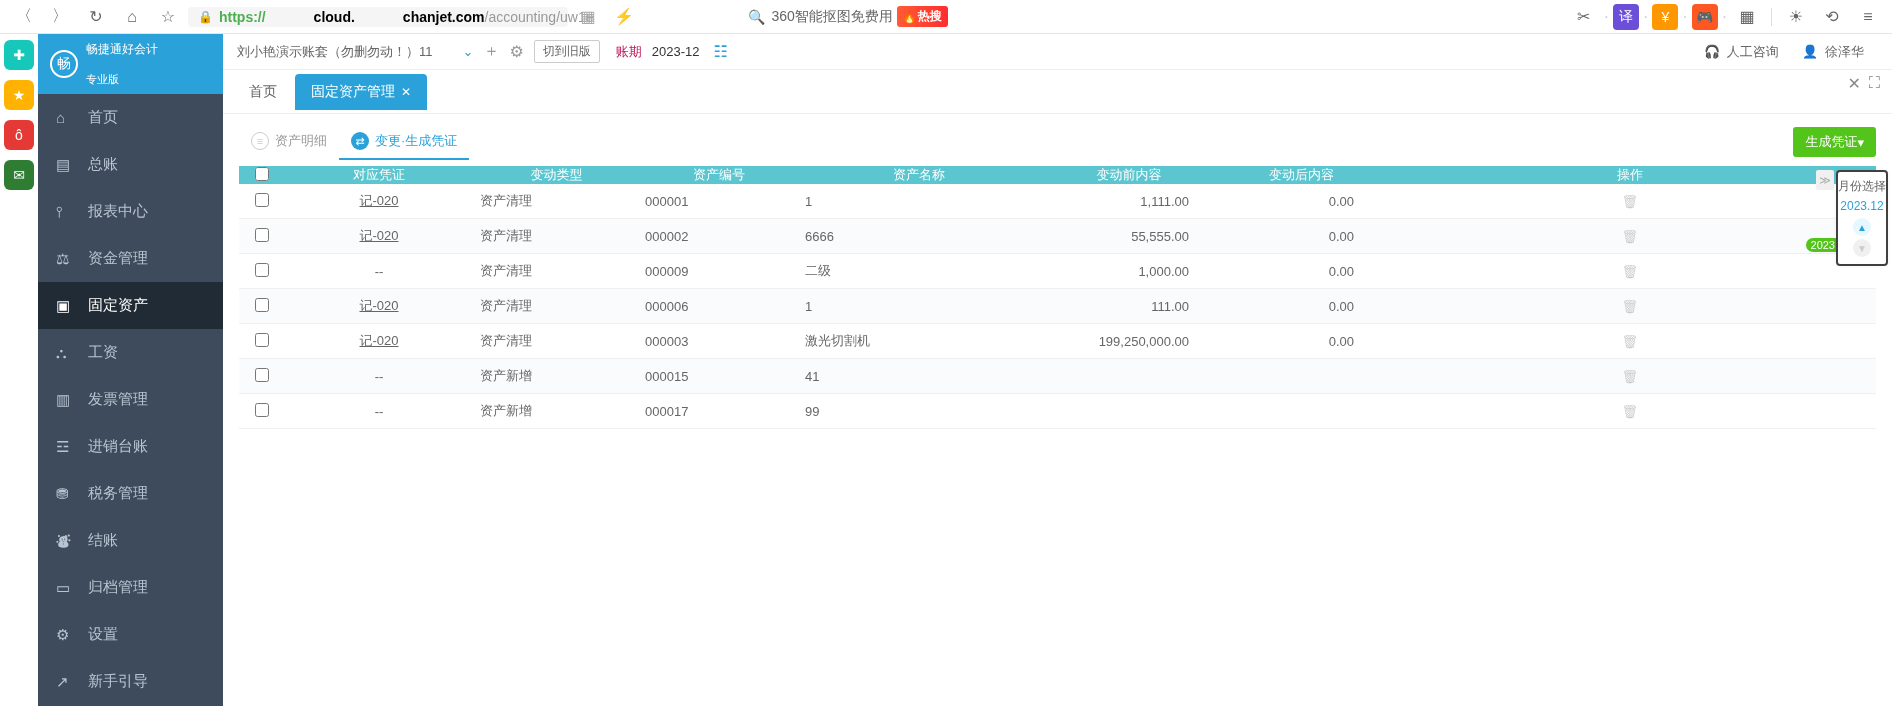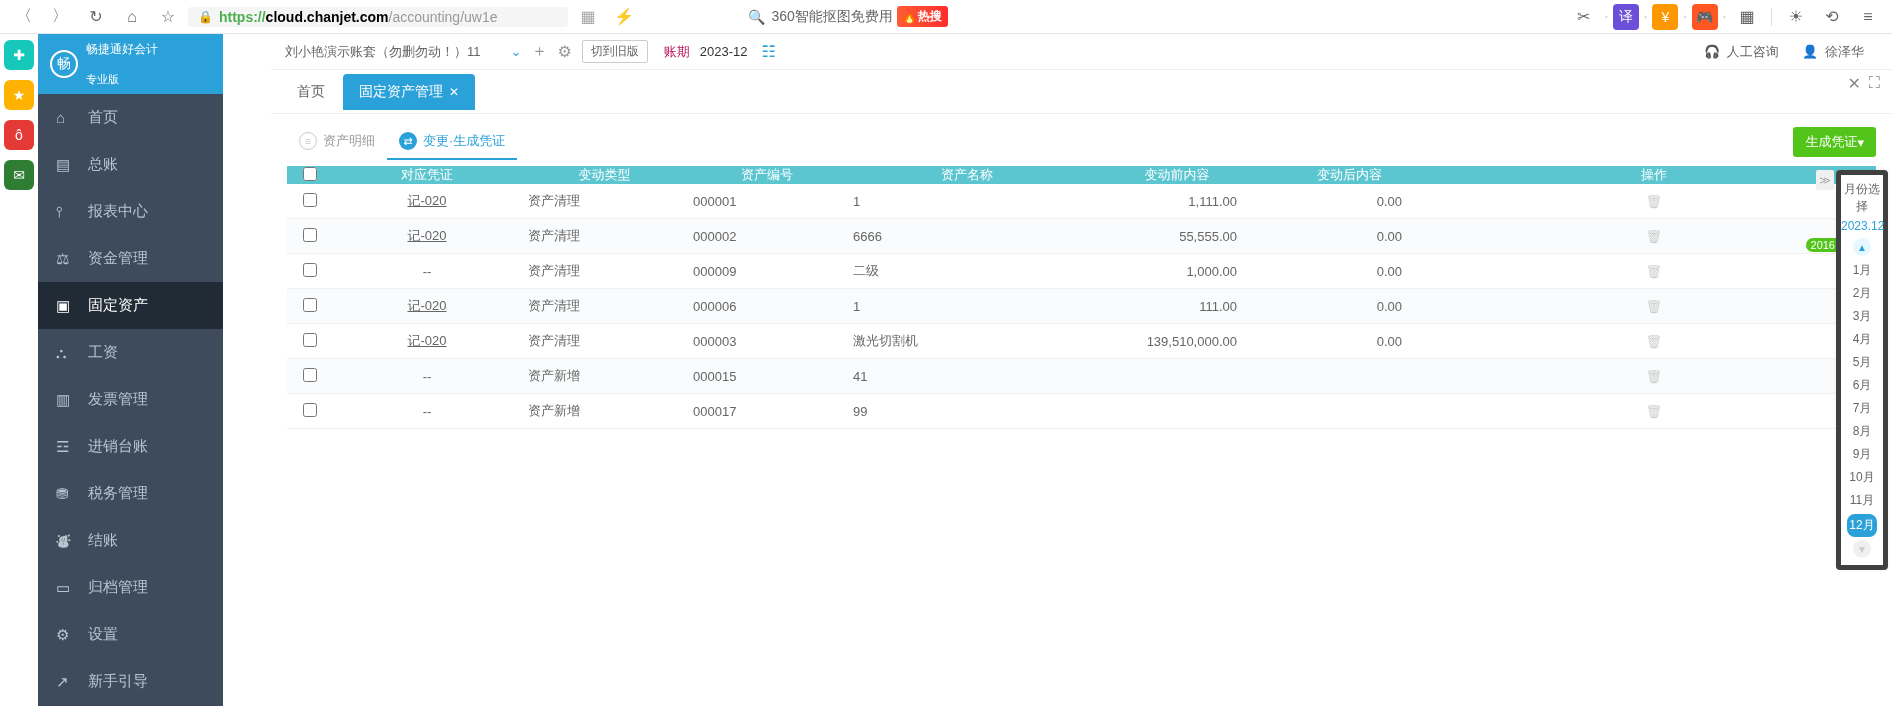--- a/index.html
+++ b/index.html
@@ -3,40 +3,40 @@
   <meta charset="utf-8">
   <style>
     *{margin:0;padding:0;box-sizing:border-box;font-family:"Microsoft YaHei",Arial,sans-serif;}
     body{width:1892px;height:706px;background:#fff;position:relative;overflow:hidden;}
     
     .chrome{height:34px;display:flex;align-items:center;padding:0 8px;border-bottom:1px solid #e5e5e5;gap:4px;}
     .chrome .nav-ico{width:32px;height:32px;display:flex;align-items:center;justify-content:center;color:#666;font-size:16px;}
     .urlbar{display:flex;align-items:center;background:#f5f5f5;border-radius:4px;padding:2px 10px;font-size:14px;width:380px;}
     .urlbar .lock{color:#4caf50;margin-right:6px;font-size:12px;}
     .urlbar .u2{color:#4caf50;font-weight:bold;}
-    .urlbar .u3{color:#000;font-weight:bold;}
+    .urlbar .u3{color:#000;font-weight:bold;padding-left:48px;}
     .urlbar .u4{color:#999;}
     .sbox{display:flex;align-items:center;font-size:14px;color:#666;margin-left:40px;}
     .sbox .mag{margin-right:6px;}
     .hot{background:linear-gradient(90deg,#ff5c35,#ff2d2d);color:#fff;font-size:12px;font-weight:bold;padding:2px 6px;border-radius:3px;margin-left:4px;display:inline-flex;align-items:center;}
     .rico{width:26px;height:26px;display:flex;align-items:center;justify-content:center;border-radius:4px;font-size:14px;color:#fff;}
     
     .leftdock{position:absolute;left:0;top:34px;width:38px;height:672px;display:flex;flex-direction:column;align-items:center;gap:10px;padding-top:6px;}
     .dockico{width:30px;height:30px;border-radius:6px;display:flex;align-items:center;justify-content:center;font-size:14px;color:#fff;}
     
     .sidebar{position:absolute;left:38px;top:34px;width:185px;height:672px;background:#3d4b5c;color:#b8c4d0;}
     .brand{height:60px;background:#2aa1d8;color:#fff;display:flex;align-items:center;padding:0 12px;}
     .brand .logo{width:28px;height:28px;border:2px solid #fff;border-radius:50%;margin-right:8px;display:flex;align-items:center;justify-content:center;font-size:14px;}
     .brand .bname{font-size:12px;font-weight:500;}
     .brand .bsub{font-size:11px;display:block;margin-top:14px;}
     .navitem{height:47px;display:flex;align-items:center;padding:0 18px;font-size:15px;cursor:pointer;}
     .navitem.active{background:#212b36;color:#fff;}
     .navitem .nico{width:18px;margin-right:14px;font-size:15px;}
     
-    .main{position:absolute;left:223px;top:34px;right:0;height:672px;background:#fff;margin-left:48px;}
+    .main{position:absolute;left:223px;top:34px;right:0;height:672px;background:#fff;}
     .tophdr{height:36px;display:flex;align-items:center;padding:0 14px;gap:10px;border-bottom:1px solid #eee;}
     .accsel{font-size:13px;color:#666;display:flex;align-items:center;}
     .accdrop{color:#2aa1d8;margin-left:30px;}
     .swbtn{border:1px solid #ccc;font-size:12px;padding:2px 8px;border-radius:2px;color:#666;background:#fff;}
     .period-lbl{font-size:13px;color:#be185d;margin-left:6px;}
     .period-val{font-size:13px;color:#333;}
     .hdrsp{flex:1;}
     .hact{font-size:13px;color:#666;display:flex;align-items:center;gap:6px;margin-right:14px;}
     .hact .hico{color:#999;}
     .tabbar{height:44px;display:flex;align-items:center;padding:0 10px;gap:2px;border-bottom:1px solid #eee;}
@@ -60,21 +60,21 @@
     .ctype{width:165px;}
     .ccode{width:160px;}
     .cname{width:240px;}
     .cbefore{width:180px;text-align:right;padding-right:30px;}
     .cafter{width:165px;text-align:right;padding-right:30px;}
     .cop{text-align:center;}
     .vlink{text-decoration:underline;color:#666;}
     .delico{color:#ccc;}
     .chk{width:14px;height:14px;}
     
-    .msel{position:absolute;right:4px;top:170px;width:52px;background:#fff;border:5px solid #404040;border-radius:4px;font-size:12px;text-align:center;padding:4px 0;box-shadow:0 0 4px rgba(0,0,0,0.05);}
+    .msel{position:absolute;right:4px;top:170px;width:52px;background:#fff;border:2px solid #404040;border-radius:4px;font-size:12px;text-align:center;padding:4px 0;box-shadow:0 0 4px rgba(0,0,0,0.05);}
     .msel .mtitle{color:#666;font-size:12px;padding:2px 0;}
     .msel .myear{color:#2aa1d8;background:#fff;padding:2px 0;}
     .msel .arrow{color:#2aa1d8;background:#e6f7ff;border-radius:50%;width:18px;height:18px;margin:3px auto;display:flex;align-items:center;justify-content:center;font-size:10px;}
     .msel .mitem{padding:3px 0;color:#666;}
     .msel .mitem.active{background:#2aa1d8;color:#fff;border-radius:8px;margin:2px 6px;}
     .yearbadge{position:absolute;right:52px;top:238px;background:#52c41a;color:#fff;font-size:11px;padding:1px 5px;border-radius:8px 0 0 8px;}
     .chevbtn{position:absolute;top:170px;right:58px;width:18px;height:20px;background:#f0f0f0;color:#aaa;display:flex;align-items:center;justify-content:center;font-size:11px;border-radius:2px;}
   </style>
 </head>
 <body>
@@ -302,21 +302,21 @@
             <td style="text-align:right;padding-right:30px;">111.00</td>
             <td style="text-align:right;padding-right:30px;">0.00</td>
             <td style="text-align:center;"><span class="delico">🗑</span></td>
           </tr>
           <tr>
             <td class="cchk"><input type="checkbox" class="chk" style=""></td>
             <td style="text-align:center;"><span class="vlink">记-020</span></td>
             <td>资产清理</td>
             <td>000003</td>
             <td>激光切割机</td>
-            <td style="text-align:right;padding-right:30px;">139,510,000.00</td>
+            <td style="text-align:right;padding-right:30px;">199,250,000.00</td>
             <td style="text-align:right;padding-right:30px;">0.00</td>
             <td style="text-align:center;"><span class="delico">🗑</span></td>
           </tr>
           <tr>
             <td class="cchk"><input type="checkbox" class="chk" style=""></td>
             <td style="text-align:center;">--</td>
             <td>资产新增</td>
             <td>000015</td>
             <td>41</td>
             <td style="text-align:right;padding-right:30px;"></td>
@@ -332,33 +332,19 @@
             <td style="text-align:right;padding-right:30px;"></td>
             <td style="text-align:right;padding-right:30px;"></td>
             <td style="text-align:center;"><span class="delico">🗑</span></td>
           </tr>
         </tbody>
     </table>
   </div>
 </div>
 
 <div class="chevbtn">≫</div>
-<div class="yearbadge">2016</div>
+<div class="yearbadge">2023</div>
 <div class="msel">
   <div class="mtitle">月份选择</div>
   <div class="myear">2023.12</div>
   <div class="arrow">▲</div>
-  <div id="months">
-      <div class="mitem">1月</div>
-      <div class="mitem">2月</div>
-      <div class="mitem">3月</div>
-      <div class="mitem">4月</div>
-      <div class="mitem">5月</div>
-      <div class="mitem">6月</div>
-      <div class="mitem">7月</div>
-      <div class="mitem">8月</div>
-      <div class="mitem">9月</div>
-      <div class="mitem">10月</div>
-      <div class="mitem">11月</div>
-      <div class="mitem active">12月</div>
-    </div>
   <div class="arrow" style="background:#f0f0f0;color:#ccc;">▼</div>
 </div>
 
 </body></html>

